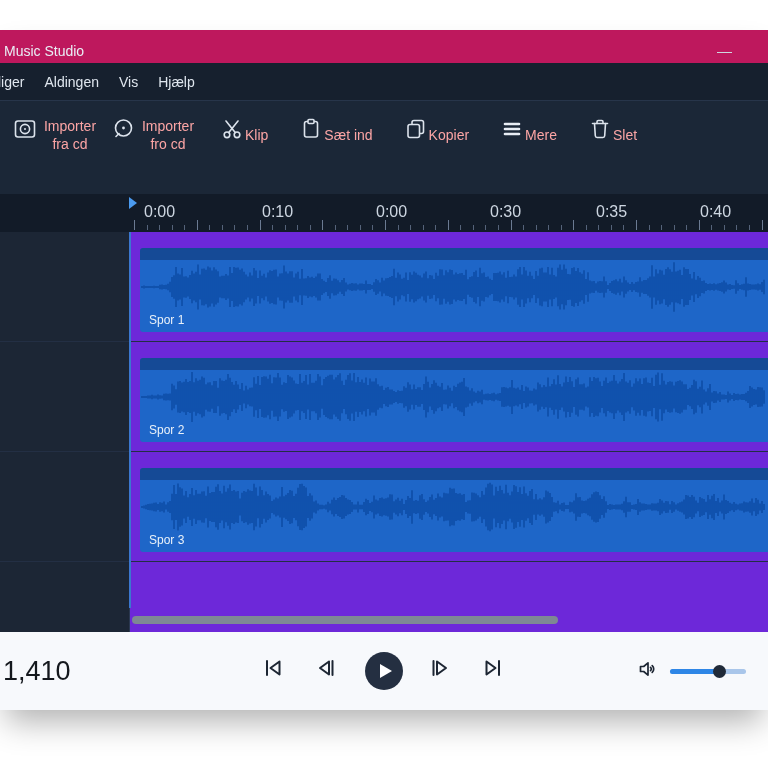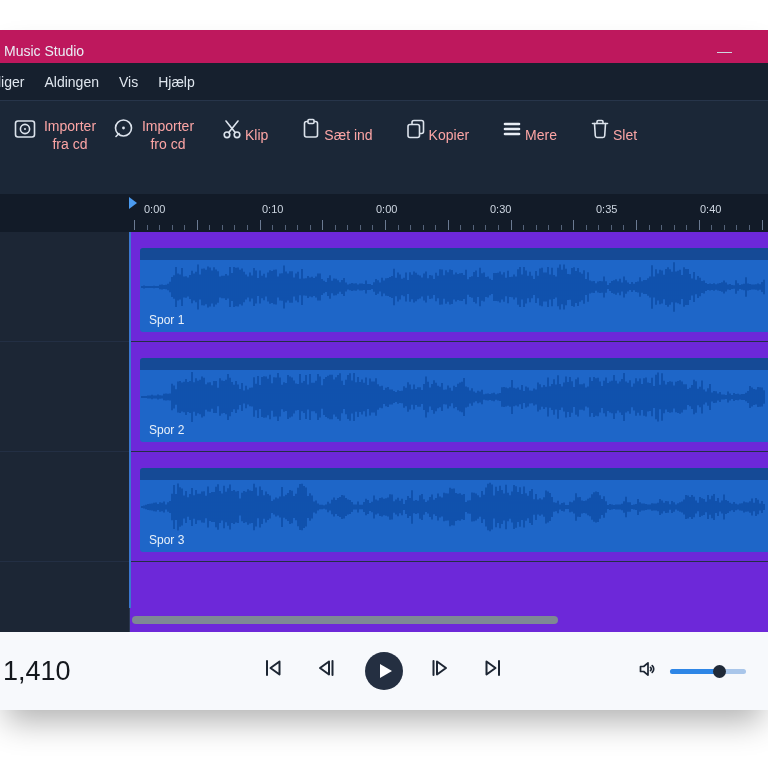--- a/index.html
+++ b/index.html
@@ -25,21 +25,21 @@
   .toolbar { height:94px; background:#1b2737; border-top:1px solid #27354a;
     display:flex; align-items:flex-start; padding:15px 0 0 8px; }
   .tool-btn { display:flex; flex-direction:row; align-items:center;
     color:#fca5a5; font-size:14px; line-height:1.3; padding:0 15px; }
   .tool-btn.wide { width:98px; padding:0 4px; text-align:center; }
   .tool-btn svg { width:26px; height:26px; margin-bottom:8px; }
   .tool-label { text-align:center; white-space:pre-line; }
 
   
   .ruler { position:relative; height:38px; background:#121b28; }
-  .ruler-label { position:absolute; top:9px; font-size:11px; color:#cdd6e1; }
+  .ruler-label { position:absolute; top:9px; font-size:16px; color:#cdd6e1; }
   .ruler-ticks { position:absolute; left:130px; right:0; bottom:0; height:13px; }
   .tick { position:absolute; bottom:2px; width:1px; height:5px; background:#55637a; }
   .tick.major { height:10px; background:#6b7a92; }
   .playhead-marker { position:absolute; left:129px; top:3px; width:0; height:0;
     border-left:8px solid #4b9bf0; border-top:6px solid transparent;
     border-bottom:6px solid transparent; }
 
   
   .track-area { position:relative; height:400px; background:#6d28d9; }
   .left-panel { position:absolute; left:0; top:0; width:130px; height:100%;

